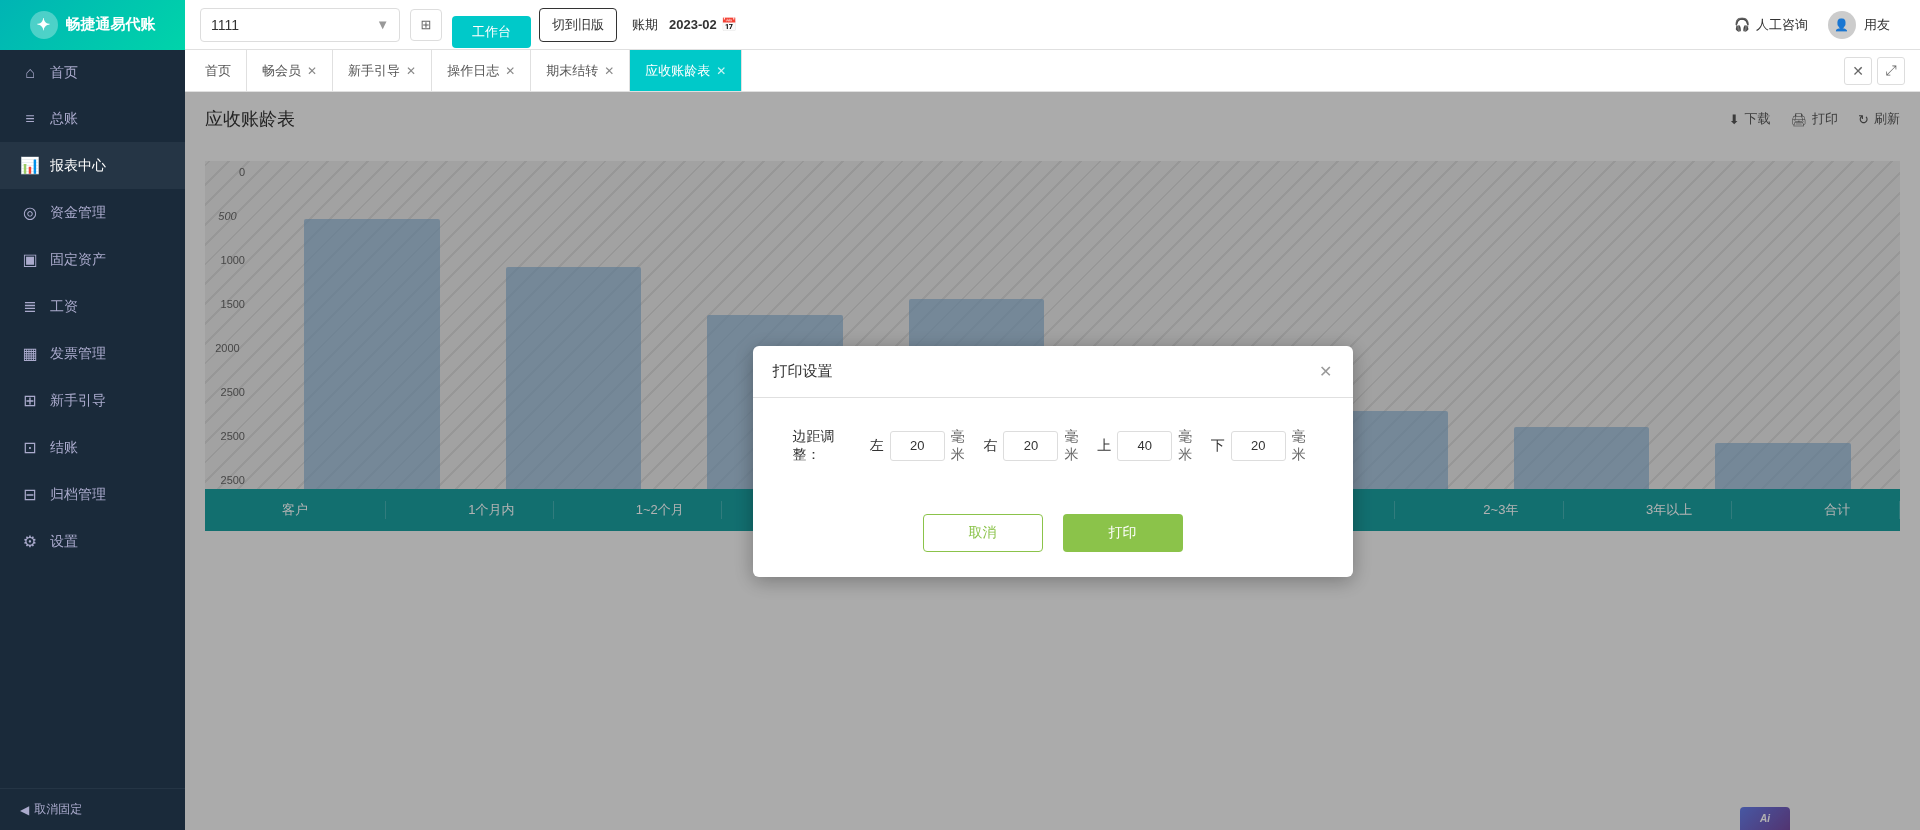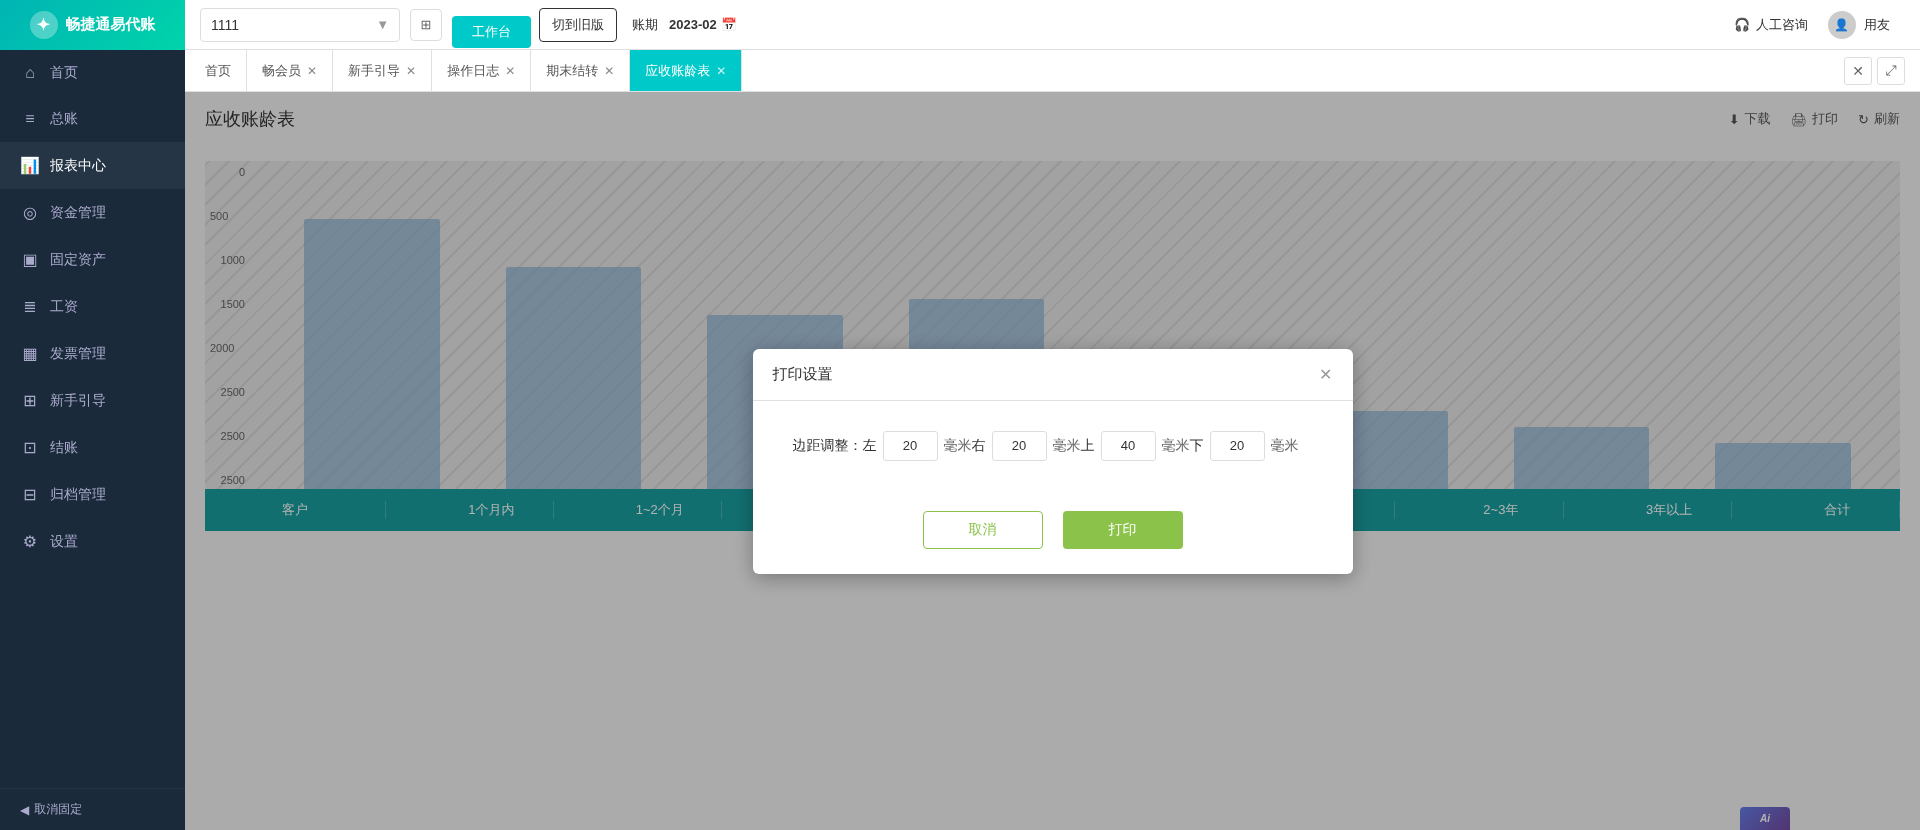--- a/index.html
+++ b/index.html
@@ -406,21 +406,21 @@
       cursor: pointer;
       color: #999;
       font-size: 16px;
     }
     .dialog-body {
       padding: 30px 40px;
     }
     .margin-row {
       display: flex;
       align-items: center;
-      gap: 0;
+      gap: 12px;
       font-size: 14px;
       color: #333;
     }
     .margin-group {
       display: flex;
       align-items: center;
       gap: 6px;
     }
     .margin-input {
       width: 55px;
@@ -618,24 +618,24 @@
           </div>
         </div>
       </div>
 
       <div class="chart-container">
         <div class="chart-bg"></div>
         <div class="chart-y-axis" id="y-axis">
             <div style="text-align: right; padding-right: 5px;">2500</div>
             <div style="text-align: right; padding-right: 5px;">2500</div>
             <div style="text-align: right; padding-right: 5px;">2500</div>
-            <div style="text-align: left; padding-right: 5px;">2000</div>
+            <div style="text-align: center; padding-right: 5px;">2000</div>
             <div style="text-align: right; padding-right: 5px;">1500</div>
             <div style="text-align: right; padding-right: 5px;">1000</div>
-            <div style="text-align: left; padding-right: 5px;">500</div>
+            <div style="text-align: center; padding-right: 5px; font-style: italic;">500</div>
             <div style="text-align: right; padding-right: 5px;">0</div>
           </div>
         <div class="chart-plot-area">
           <div class="chart-bars" id="chart-bars-container">
               <div class="chart-bar-group">
                 <div class="chart-bar" style="height: 85%;"></div>
               </div>
               <div class="chart-bar-group">
                 <div class="chart-bar" style="height: 70%;"></div>
               </div>

